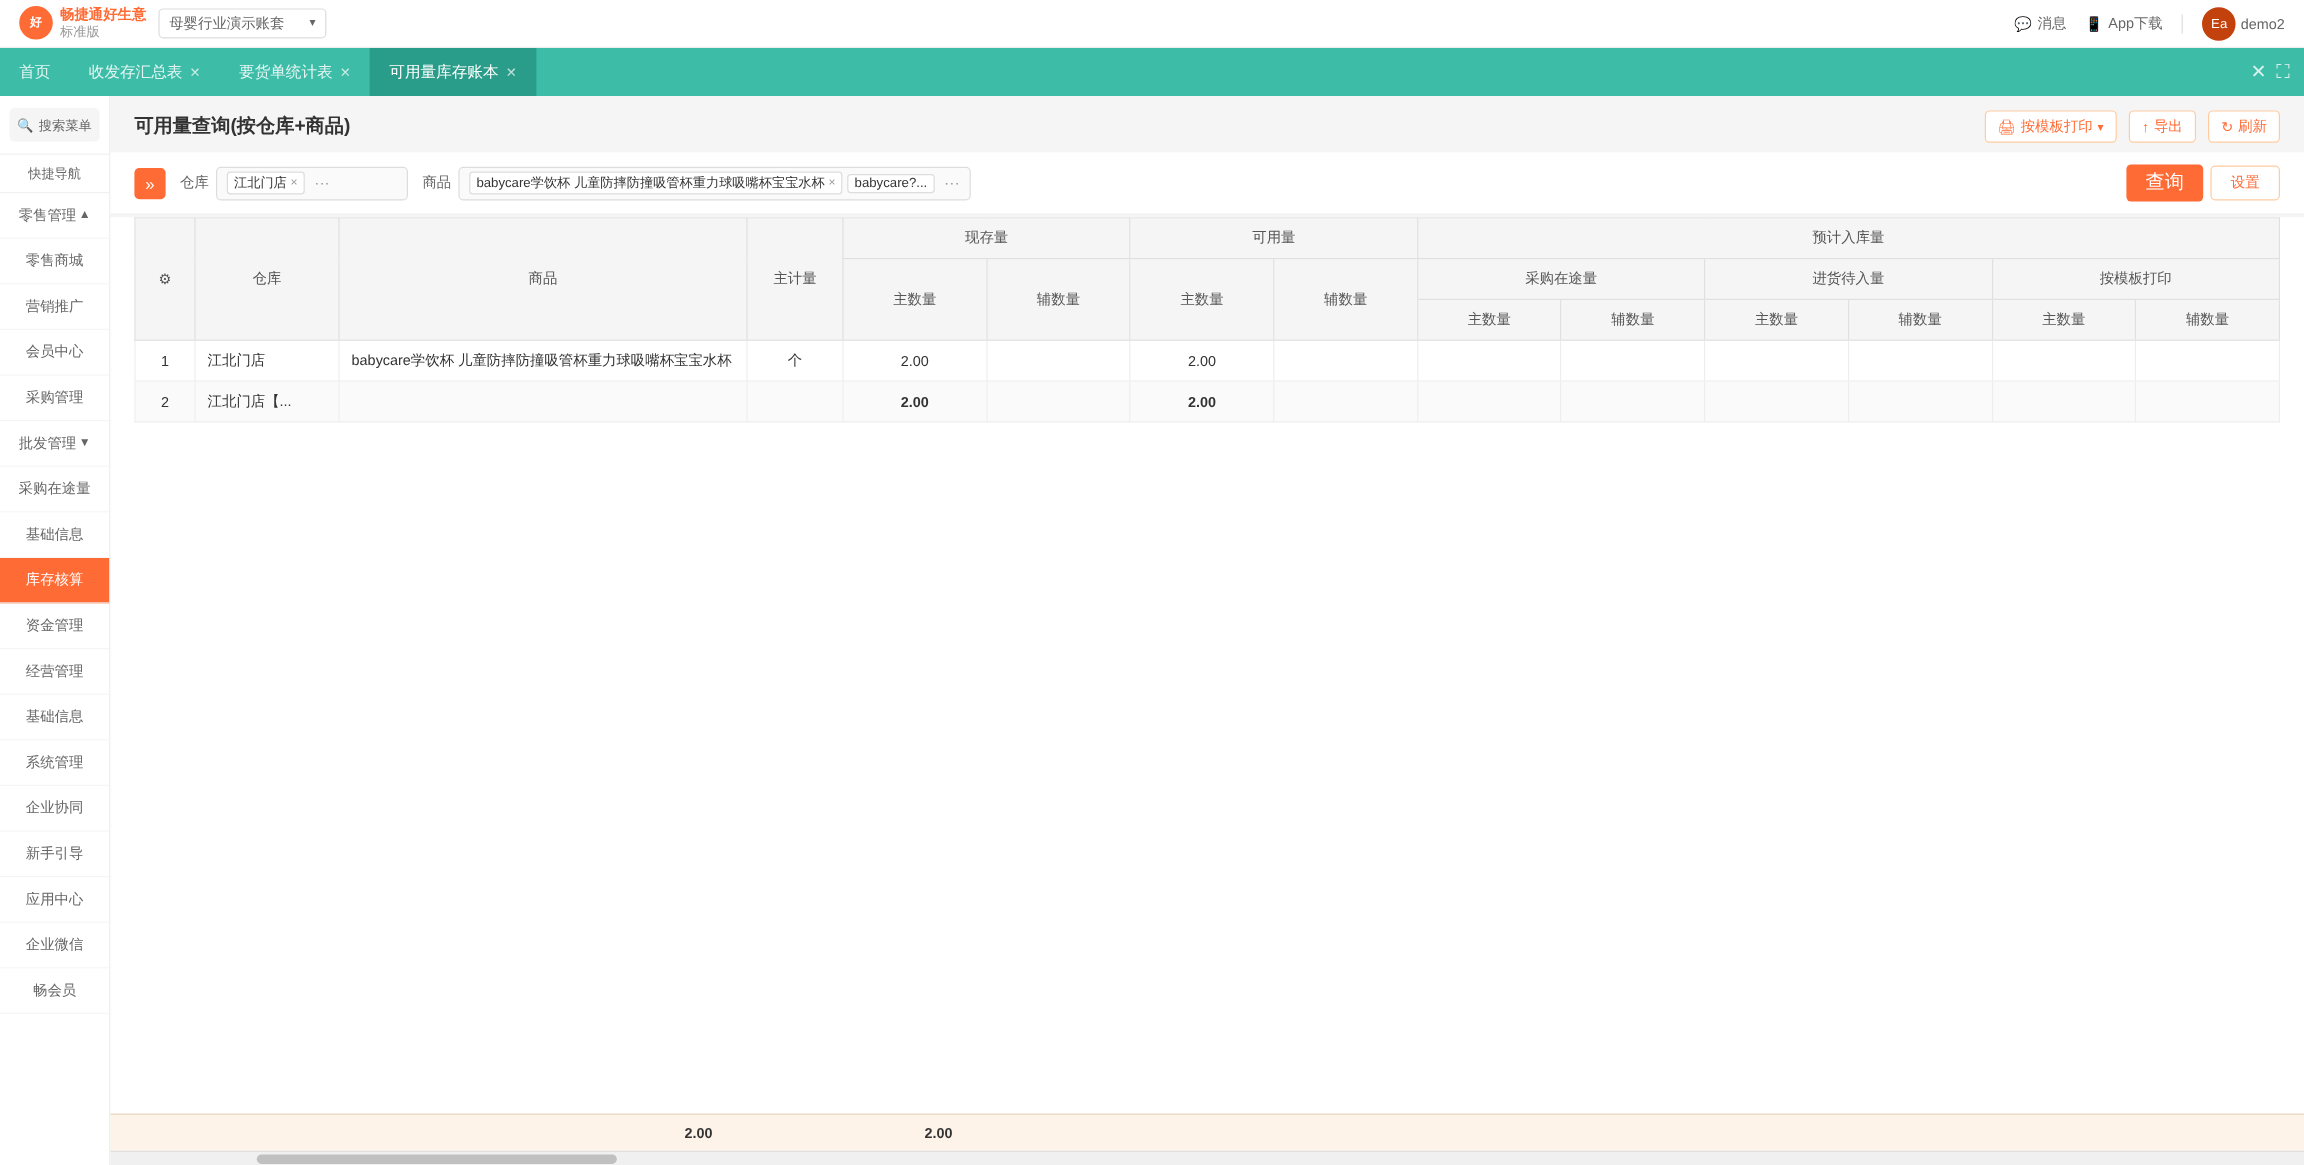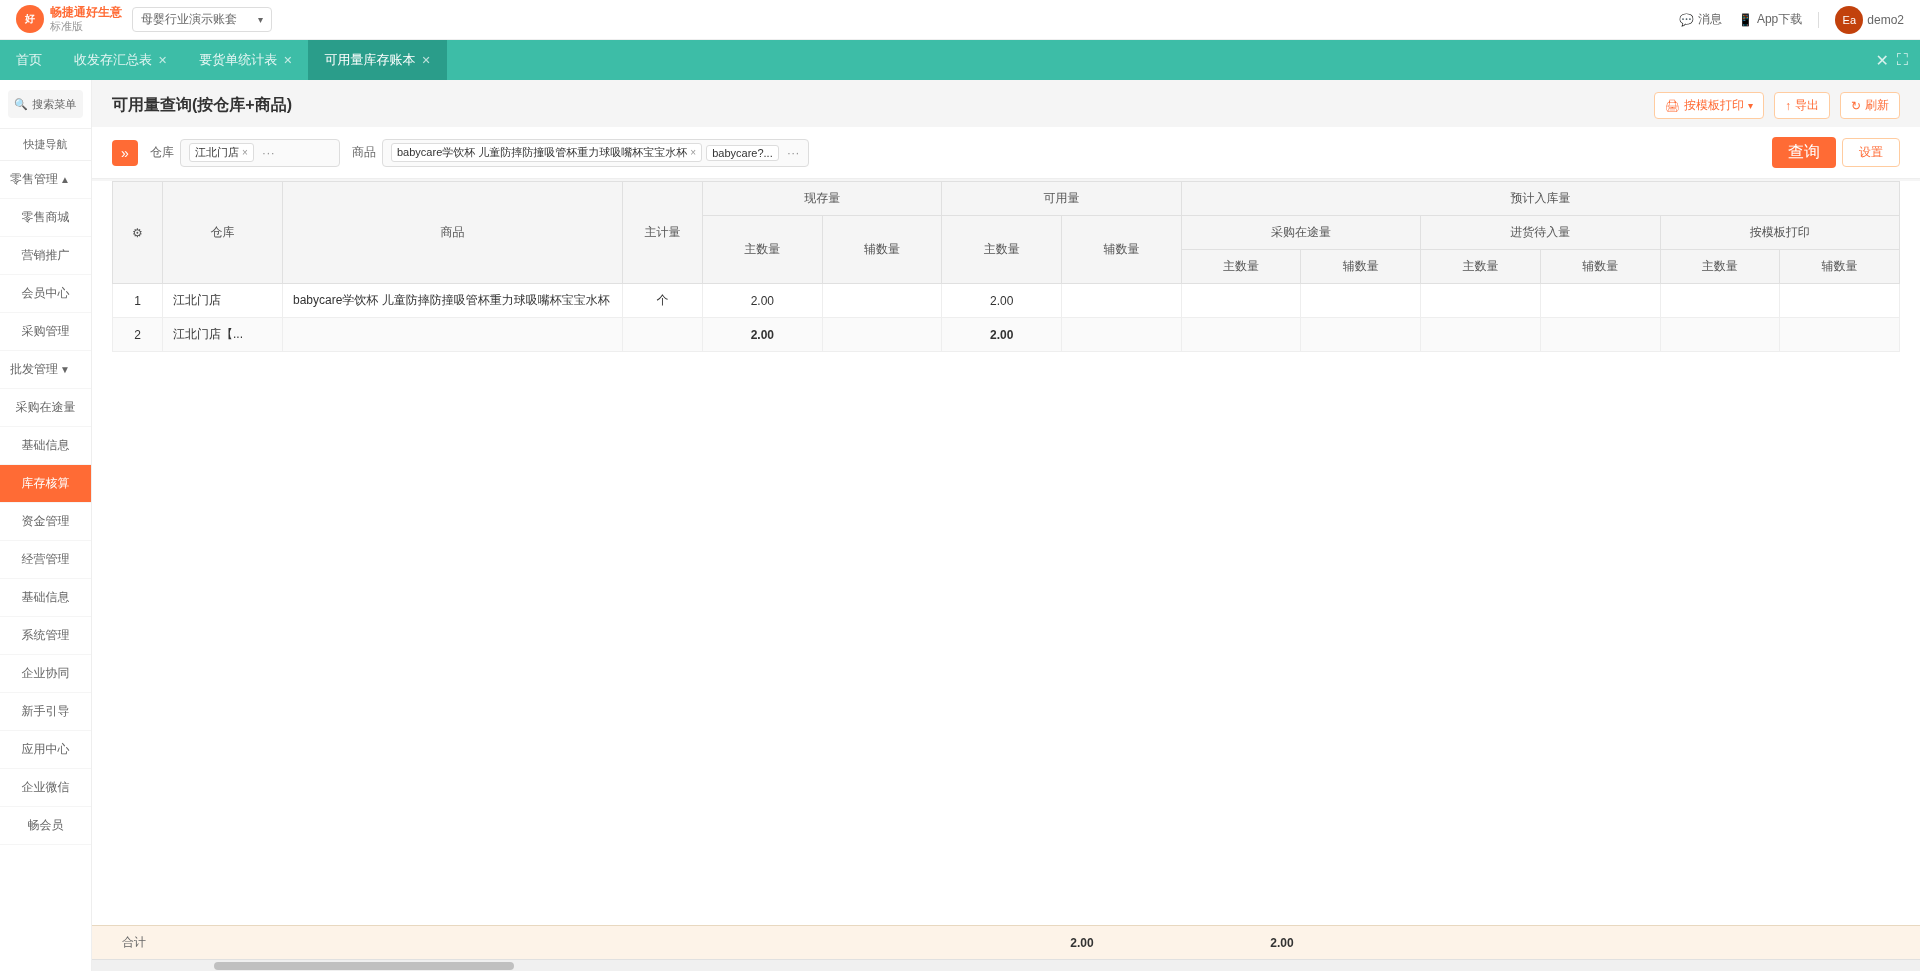--- a/index.html
+++ b/index.html
@@ -109,21 +109,21 @@
       flex-direction: column;
       align-items: center;
       justify-content: center;
       cursor: pointer;
       font-size: 12px;
       color: #666;
       border-bottom: 1px solid #f5f5f5;
       gap: 2px;
     }
     .sidebar-item.active { background: #ff6b35; color: #fff; }
-    .sidebar-item.has-arrow { flex-direction: row; justify-content: flex-start; padding: 10px 10px; }
+    .sidebar-item.has-arrow { flex-direction: row; justify-content: center; padding: 10px 10px; }
 
     
     .content-area {
       flex: 1;
       display: flex;
       flex-direction: column;
       overflow: hidden;
     }
 
     
@@ -479,21 +479,20 @@
             <td></td>
             <td></td>
             <td></td>
             <td></td>
           </tr>
         </tbody>
       </table>
     </div>
 
     <div class="table-footer">
-      <div class="footer-label">合计</div>
 
       <div style="width:340px;"></div>
       <div style="width:80px;"></div>
       <div class="footer-val">2.00</div>
       <div class="footer-val"></div>
       <div class="footer-val">2.00</div>
     </div>
 
     <div class="scroll-bar">
       <div class="scroll-thumb"></div>

